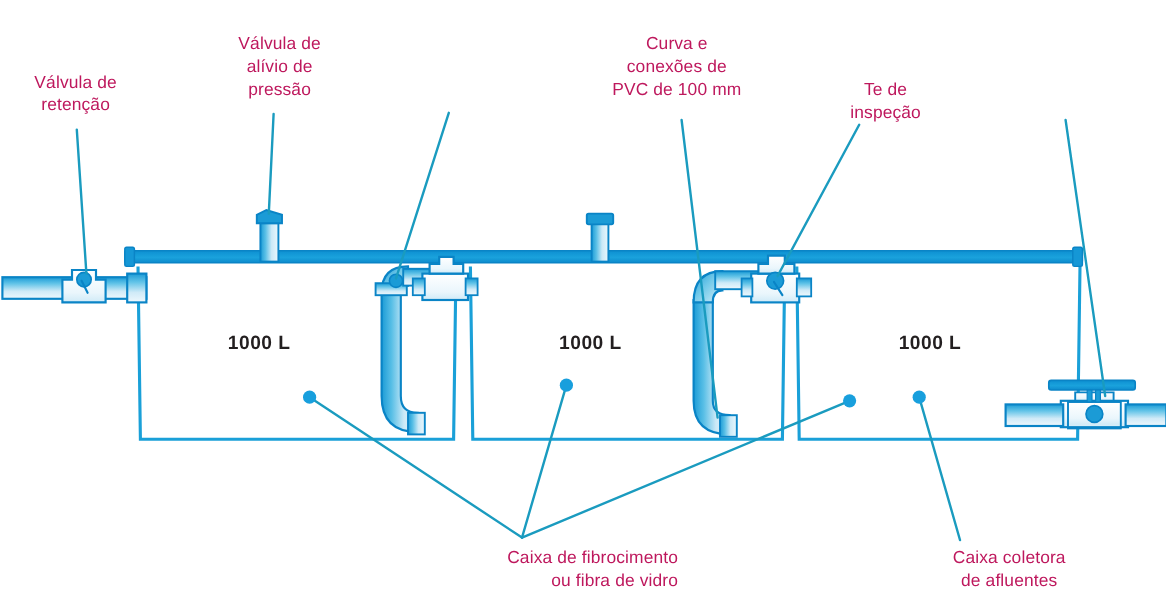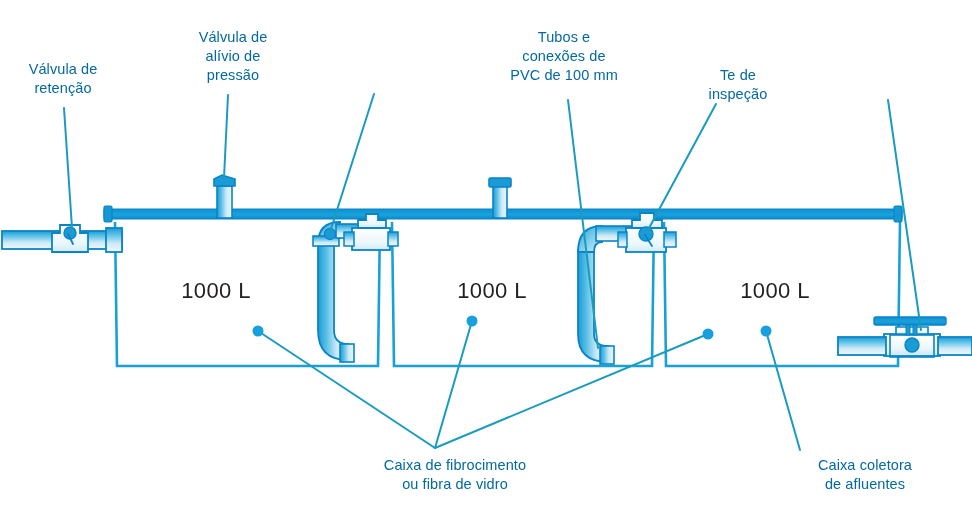--- a/index.html
+++ b/index.html
@@ -17,34 +17,34 @@
   }
   #diagram-svg {
     position: absolute;
     left: 0;
     top: 0;
     width: 972px;
     height: 511px;
   }
   .callout {
     position: absolute;
-    color: #0369a1;
+    color: #be185d;
     font-family: "Liberation Sans", sans-serif;
     font-size: 14.5px;
     line-height: 19px;
     letter-spacing: 0.1px;
     text-align: center;
     white-space: pre-line;
   }
   .tank-label {
     position: absolute;
     color: #231f20;
     font-family: "Liberation Sans", sans-serif;
-    font-size: 22px;
-    font-weight: 400;
+    font-size: 16px;
+    font-weight: 700;
     letter-spacing: 0.4px;
     text-align: center;
     white-space: nowrap;
   }
 </style>
 </head>
 <body>
 
 <div id="stage">
 
@@ -193,32 +193,32 @@
   </svg>
 
   <div class="callout" style="left:8px; top:60px; width:110px;">Válvula de
 retenção</div>
 
   <div class="callout" style="left:177px; top:28px; width:112px;">Válvula de
 alívio de
 pressão</div>
 
 
-  <div class="callout" style="left:490px; top:28px; width:148px;">Tubos e
+  <div class="callout" style="left:490px; top:28px; width:148px;">Curva e
 conexões de
 PVC de 100 mm</div>
 
   <div class="callout" style="left:688px; top:66px; width:100px;">Te de
 inspeção</div>
 
 
-  <div class="callout" style="left:335px; top:456px; width:240px;">Caixa de fibrocimento
+  <div class="callout" style="left:325px; top:456px; width:240px;text-align:right;">Caixa de fibrocimento
 ou fibra de vidro</div>
 
-  <div class="callout" style="left:780px; top:456px; width:170px;">Caixa coletora
+  <div class="callout" style="left:756px; top:456px; width:170px;">Caixa coletora
 de afluentes</div>
 
   <div class="tank-label" style="left:156px; top:278px; width:120px;">1000 L</div>
 
   <div class="tank-label" style="left:432px; top:278px; width:120px;">1000 L</div>
 
   <div class="tank-label" style="left:715px; top:278px; width:120px;">1000 L</div>
 
 </div>
 

